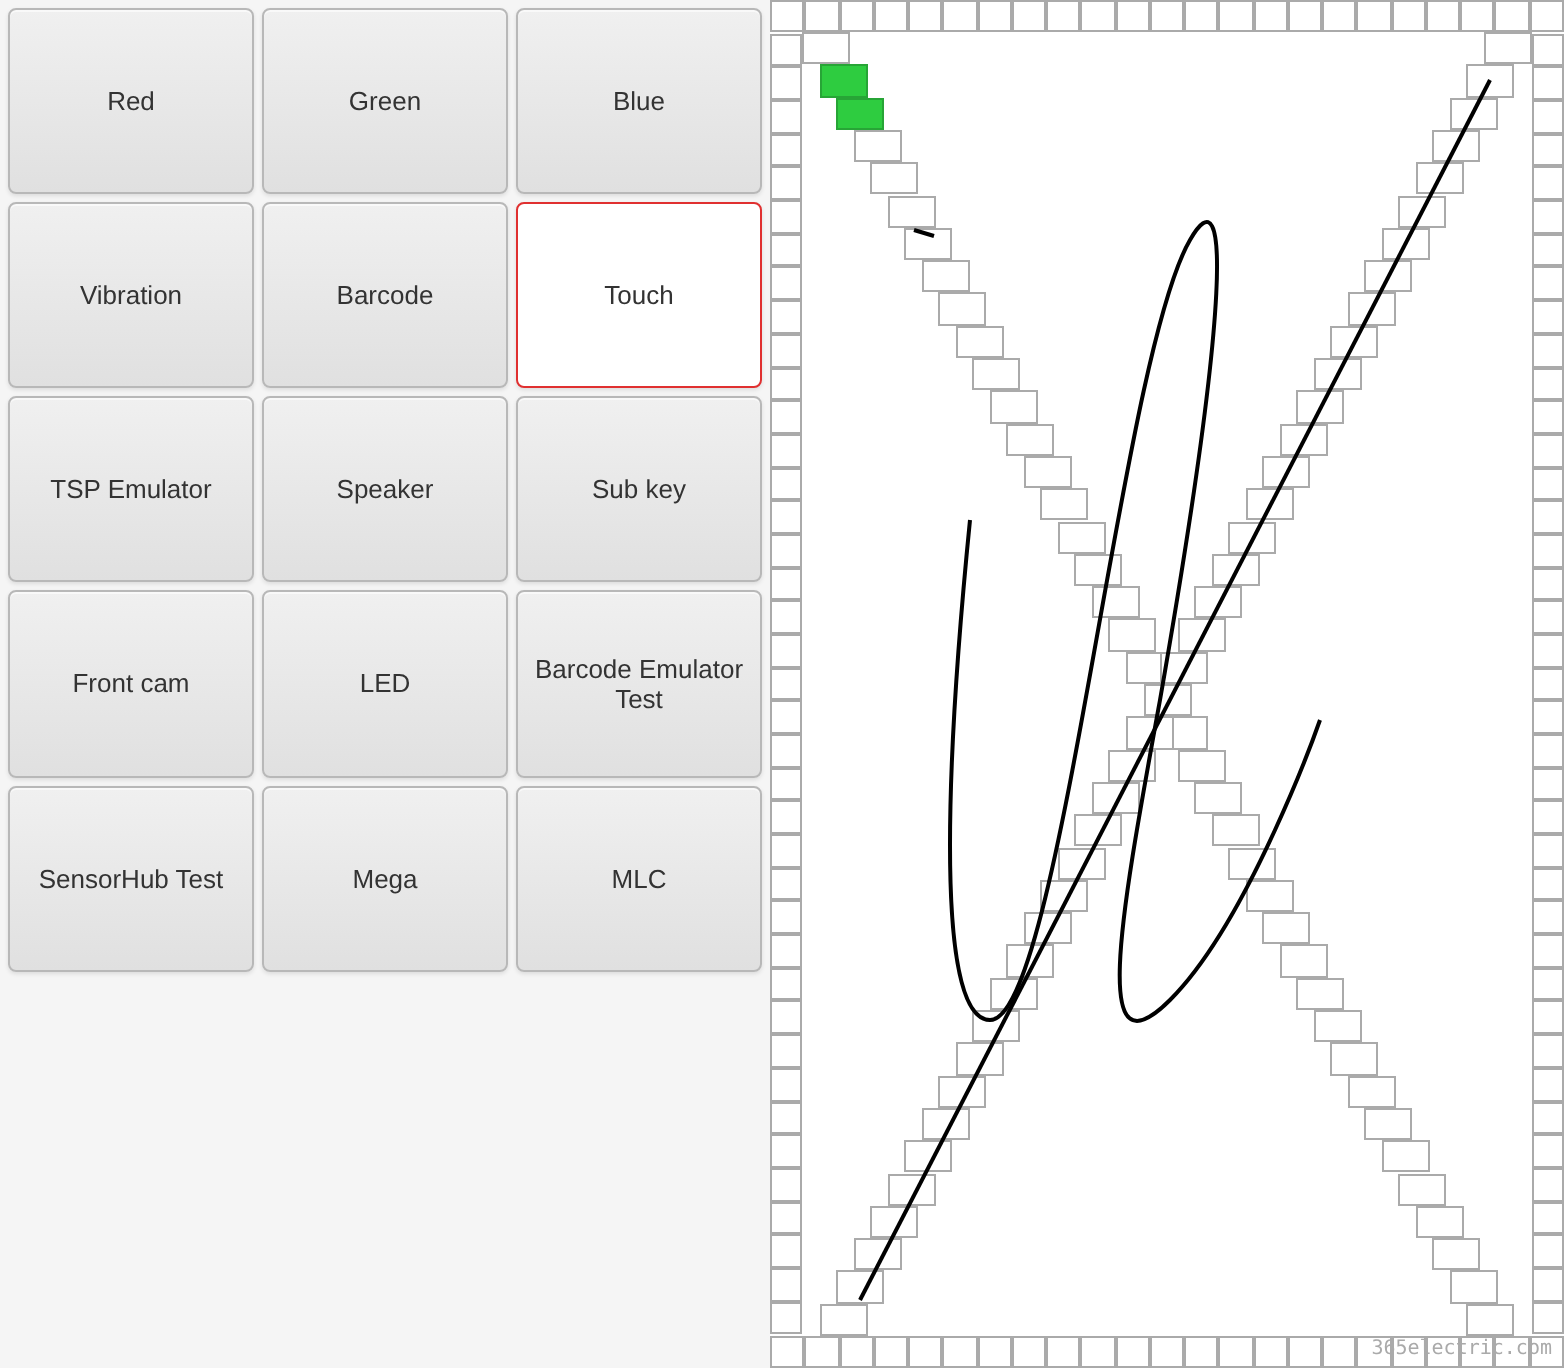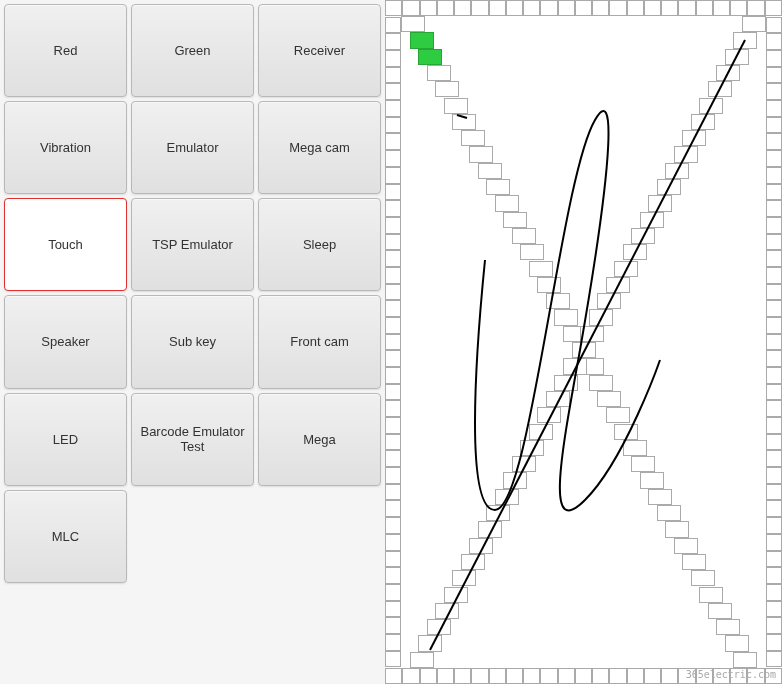--- a/index.html
+++ b/index.html
@@ -87,54 +87,51 @@
 
 <div class="left-panel">
   <div class="button-grid" id="button-grid">
       <div class="test-button">
         <span>Red</span>
       </div>
       <div class="test-button">
         <span>Green</span>
       </div>
       <div class="test-button">
-        <span>Receiver</span>
+        <span>Blue</span>
       </div>
       <div class="test-button">
         <span>Vibration</span>
       </div>
       <div class="test-button">
-        <span>Emulator</span>
-      </div>
-      <div class="test-button">
-        <span>Mega cam</span>
+        <span>Barcode</span>
       </div>
       <div class="test-button selected">
         <span>Touch</span>
       </div>
       <div class="test-button">
         <span>TSP Emulator</span>
       </div>
       <div class="test-button">
-        <span>Sleep</span>
-      </div>
-      <div class="test-button">
         <span>Speaker</span>
       </div>
       <div class="test-button">
         <span>Sub key</span>
       </div>
       <div class="test-button">
         <span>Front cam</span>
       </div>
       <div class="test-button">
         <span>LED</span>
       </div>
       <div class="test-button">
         <span>Barcode Emulator Test</span>
+      </div>
+      <div class="test-button">
+        <span>SensorHub Test</span>
       </div>
       <div class="test-button">
         <span>Mega</span>
       </div>
       <div class="test-button">
         <span>MLC</span>
       </div>
     </div>
 </div>
 

